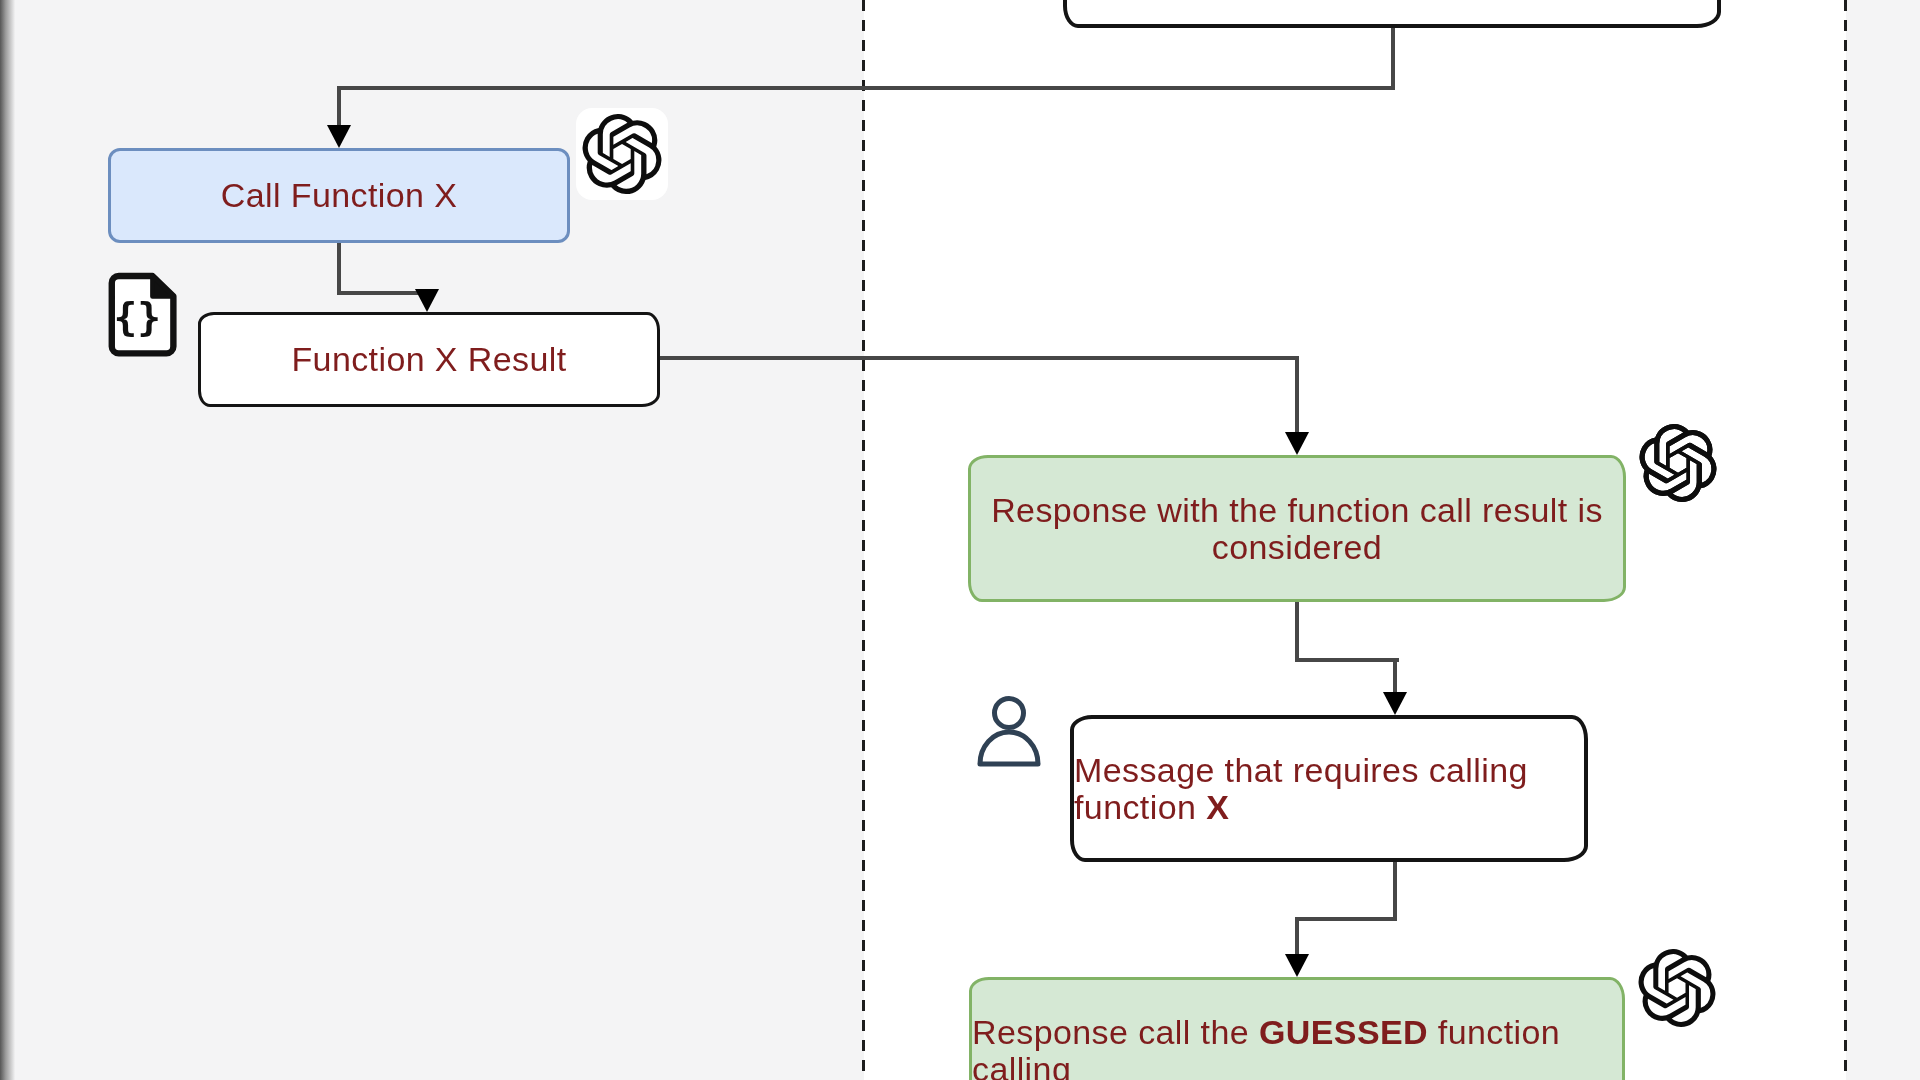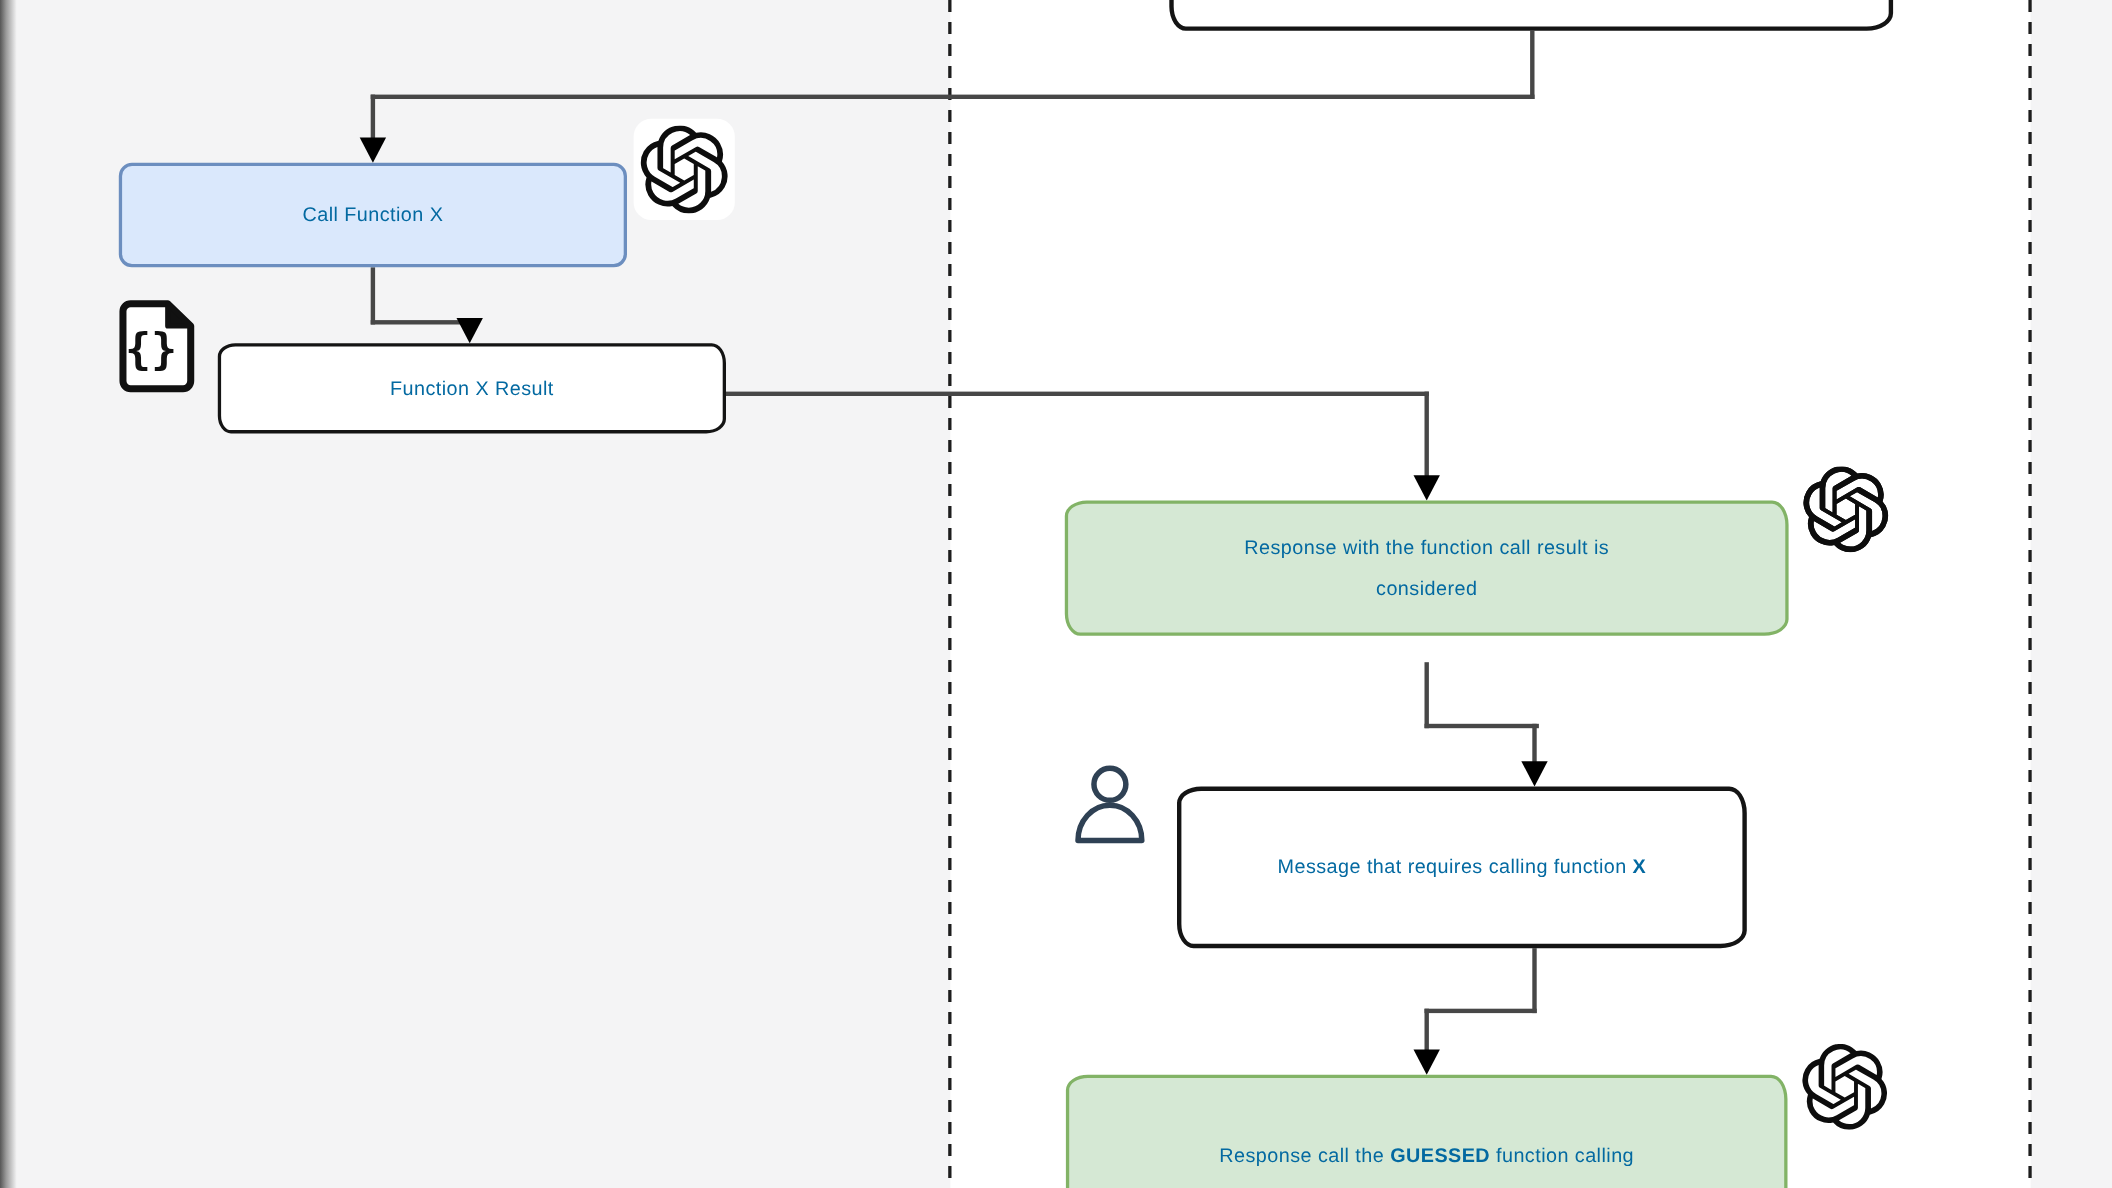--- a/index.html
+++ b/index.html
@@ -13,21 +13,21 @@
        background:linear-gradient(to right,#565656,#9a9a9a 35%,#f4f4f5 95%);}
   
   .vdash{top:0;width:3px;height:1080px;
        background:repeating-linear-gradient(to bottom,#1d1d1d 0 11px,transparent 11px 20px);}
   
   .seg{background:#474747;}
   .ah-down{width:0;height:0;border-left:12px solid transparent;border-right:12px solid transparent;
        border-top:23px solid #000;}
   
   .node{display:flex;flex-direction:column;align-items:center;justify-content:center;
-       text-align:right;font-size:18px;letter-spacing:.4px;color:#0369a1;box-sizing:border-box;
+       text-align:left;font-size:34px;letter-spacing:.4px;color:#7f1d1d;box-sizing:border-box;
        line-height:37px;}
   .sketch{background:#ffffff;border:4px solid #141414;
        border-radius:22px 16px 24px 15px / 15px 24px 16px 22px;}
   .blue{background:#dae8fc;border:3px solid #6c8ebf;border-radius:12px;}
   .green{background:#d5e8d4;border:3px solid #82b366;
        border-radius:20px 15px 22px 14px / 14px 22px 15px 20px;}
   .bold{font-weight:bold;}
   .logo-chip{display:flex;align-items:center;justify-content:center;background:#ffffff;
        border-radius:16px;}
   svg{display:block;}
@@ -75,25 +75,25 @@
 </div>
 
 <div class="abs node sketch" style="left:1063px;top:-50px;width:658px;height:78px;">
   <span></span>
 </div>
 
 <div class="abs node blue" style="left:108px;top:148px;width:462px;height:95px;">
   <span>Call Function X</span>
 </div>
 
-<div class="abs node sketch" style="left:198px;top:312px;width:462px;height:82px;border-width:3.5px;border-radius:16px 13px 18px 12px/12px 18px 13px 16px;">
+<div class="abs node sketch" style="left:198px;top:312px;width:462px;height:95px;border-width:3.5px;border-radius:16px 13px 18px 12px/12px 18px 13px 16px;">
   <span>Function X Result</span>
 </div>
 
-<div class="abs node green" style="left:968px;top:455px;width:658px;height:123px;">
+<div class="abs node green" style="left:968px;top:455px;width:658px;height:147px;">
   <div>Response with the function call result is</div>
   <div>considered</div>
 </div>
 
 <div class="abs node sketch" style="left:1070px;top:715px;width:518px;height:147px;">
   <div>
     <span>Message that requires calling function </span><span class="bold">X</span>
   </div>
 </div>
 

